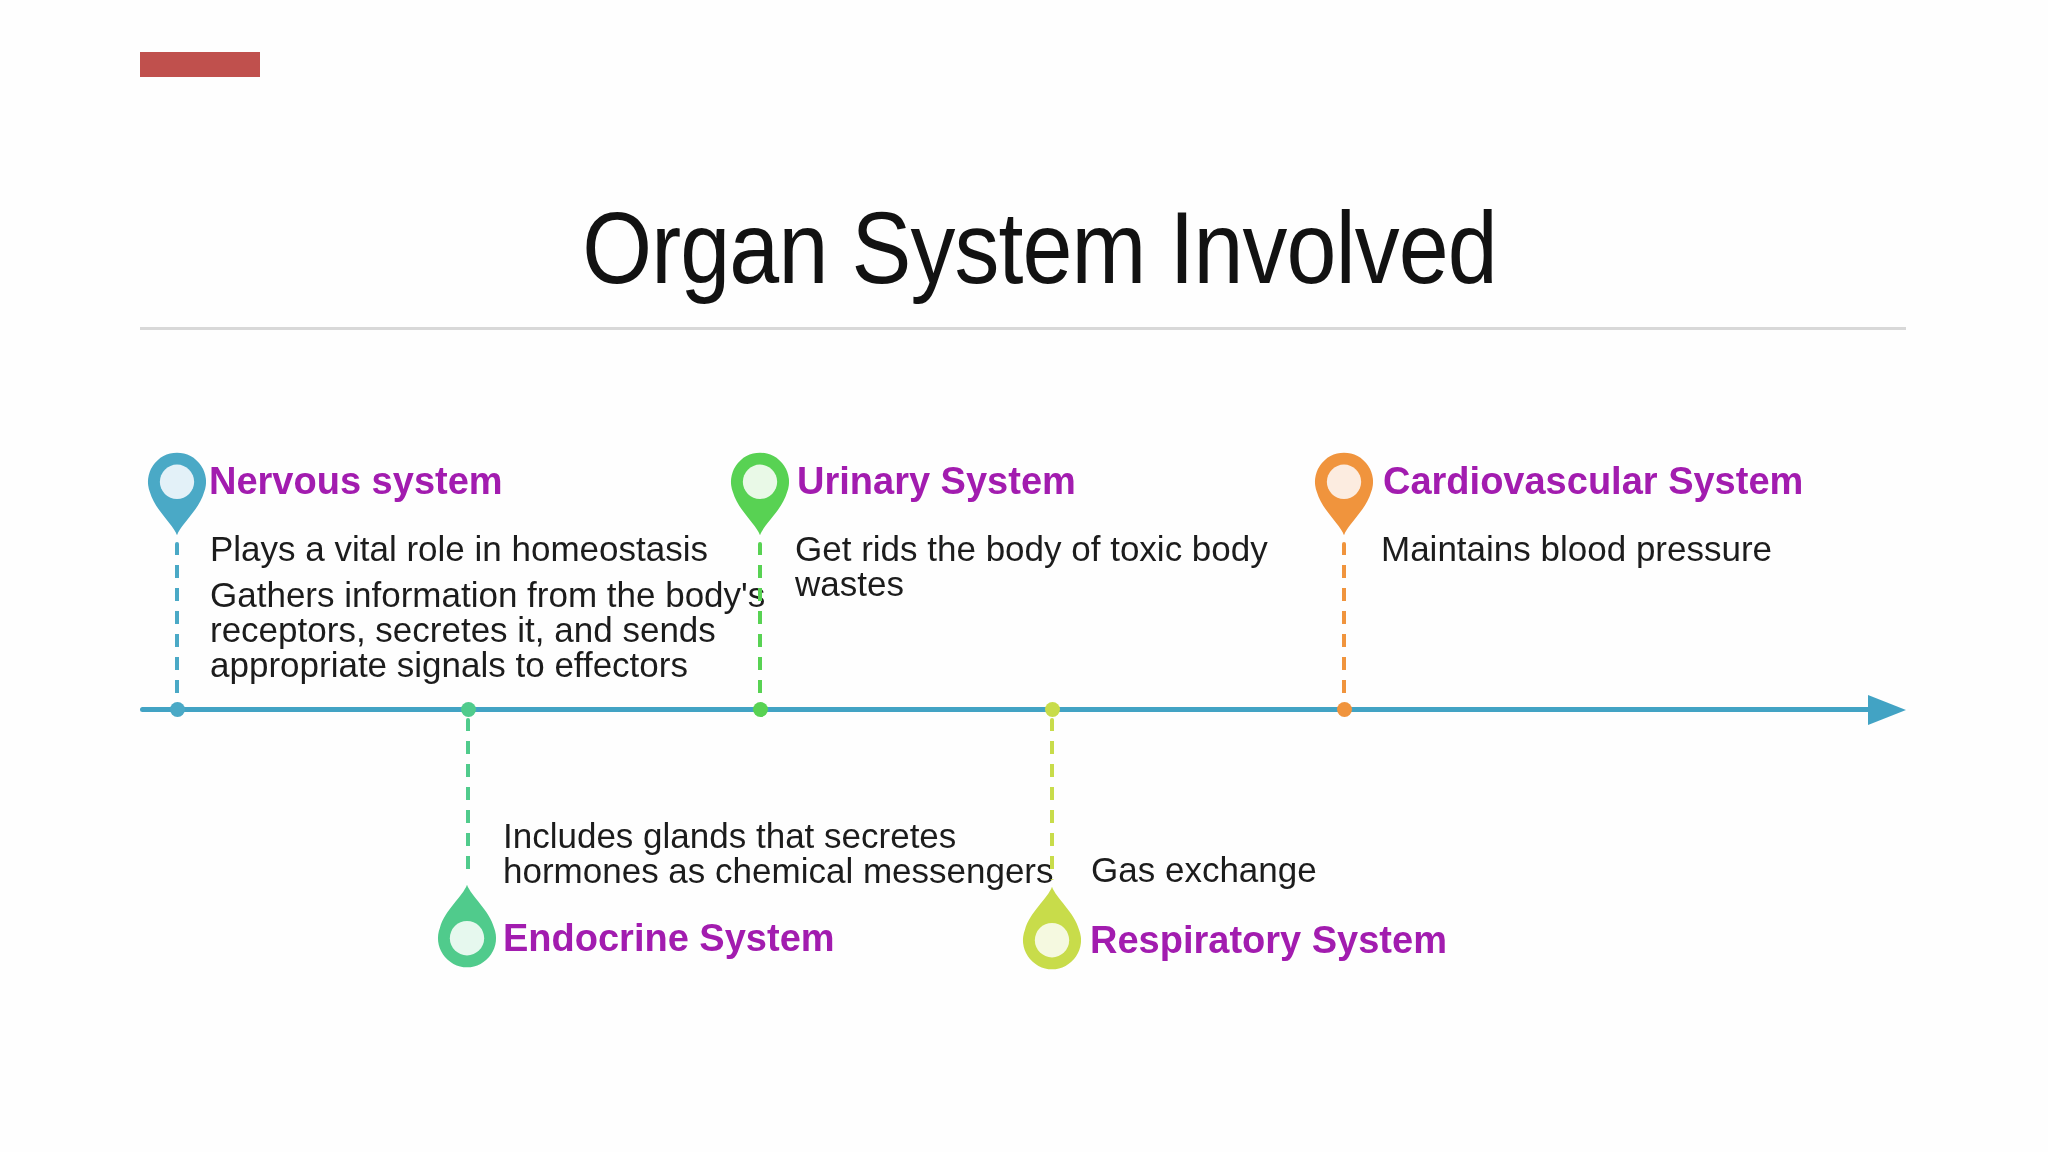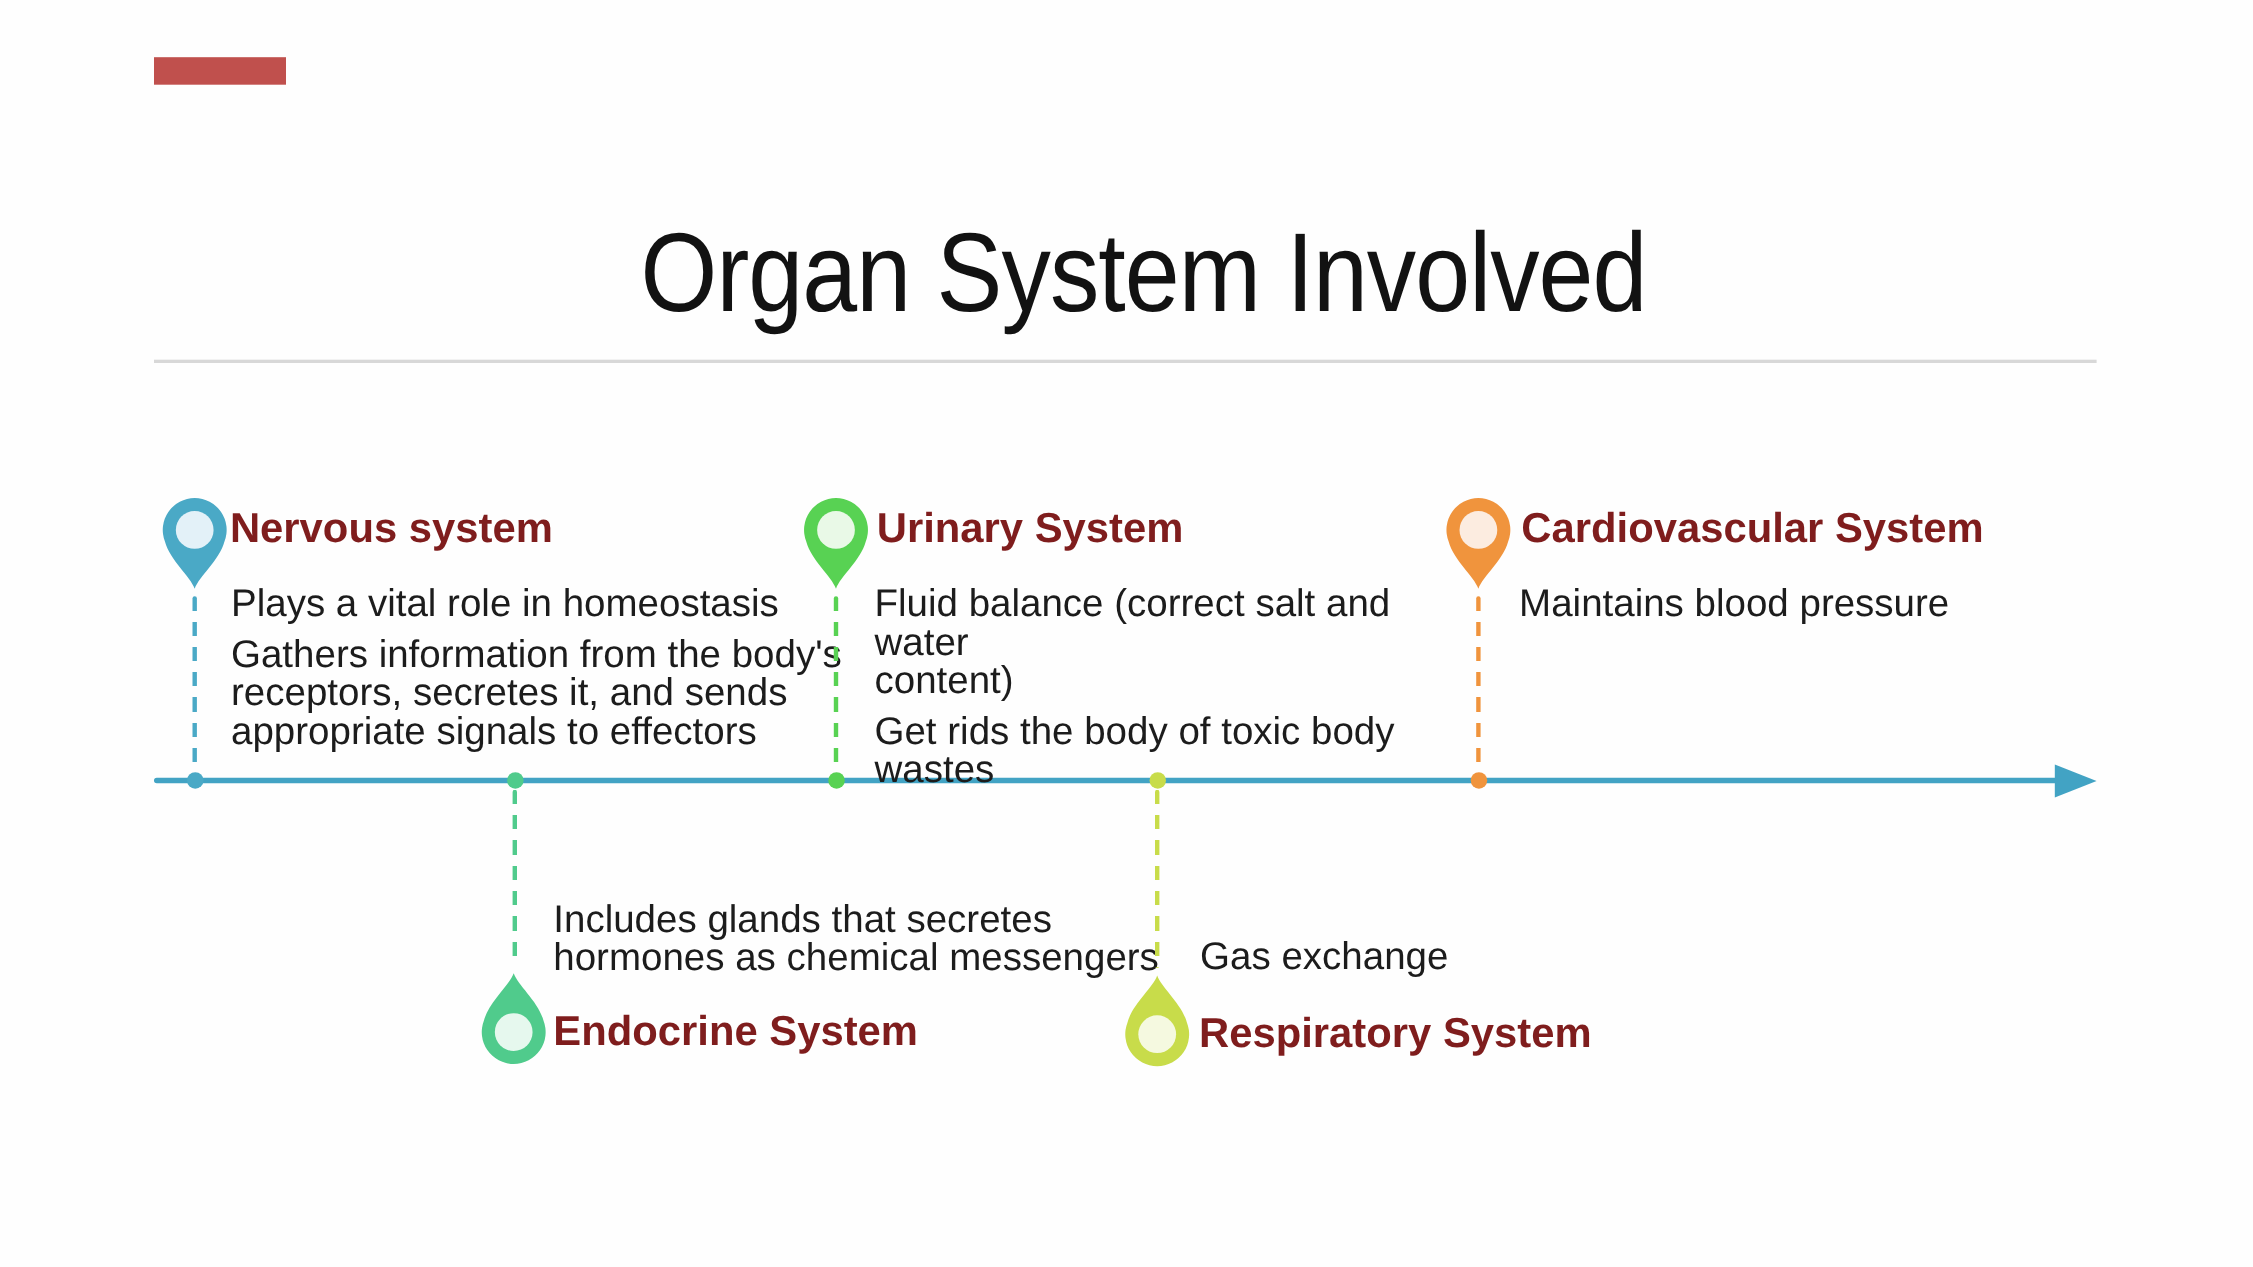--- a/index.html
+++ b/index.html
@@ -26,21 +26,21 @@
   .pin-outer{fill:var(--c);}
   .pin-inner{fill:var(--cl);}
   .pin.up{transform:rotate(180deg);}
   .dash{
     position:absolute;width:4px;border-radius:2px;
     background:repeating-linear-gradient(to bottom, var(--c) 0 13px, transparent 13px 23px);
   }
   .dot{position:absolute;width:15px;height:15px;border-radius:50%;background:var(--c);}
   .sys-name{
     position:absolute;margin:0;font-size:38px;font-weight:700;line-height:46px;
-    color:#7f1d1d;white-space:nowrap;
+    color:#a21caf;white-space:nowrap;
   }
   .sys-points{position:absolute;font-size:35px;line-height:35px;color:#1c1c1c;}
   .pt{margin:0 0 11px 0;white-space:pre-line;}
   .pt:last-child{margin-bottom:0;}
 </style>
 </head>
 <body>
 
 <div class="slide">
 
@@ -85,22 +85,20 @@
 
   <div class="sys" style="--c: #58d253; --cl: #e9f9e7;">
     <svg class="pin down" style="left:727px;top:450px" viewBox="0 0 100 130">
       <path class="pin-outer" d="M50,129 C44,112 16,90 9,64 A44,44 0 1 1 91,64 C84,90 56,112 50,129 Z"></path>
       <circle class="pin-inner" cx="50" cy="48" r="26"></circle>
     </svg>
     <div class="dash" style="left:758px;top:542px;height:160px"></div>
     <div class="dot" style="left:753px;top:702px"></div>
     <h2 class="sys-name" style="left:797px;top:458px">Urinary System</h2>
     <div class="sys-points" style="left:795px;top:531px;width:560px">
-      <p class="pt">Fluid balance (correct salt and water
-content)</p>
       <p class="pt">Get rids the body of toxic body wastes</p>
     </div>
   </div>
 
   <div class="sys" style="--c: #c8dc4a; --cl: #f5f9e0;">
     <svg class="pin up" style="left:1019px;top:886px" viewBox="0 0 100 130">
       <path class="pin-outer" d="M50,129 C44,112 16,90 9,64 A44,44 0 1 1 91,64 C84,90 56,112 50,129 Z"></path>
       <circle class="pin-inner" cx="50" cy="48" r="26"></circle>
     </svg>
     <div class="dash" style="left:1050px;top:718px;height:162px"></div>

